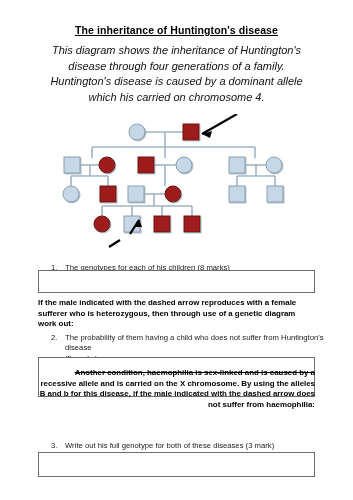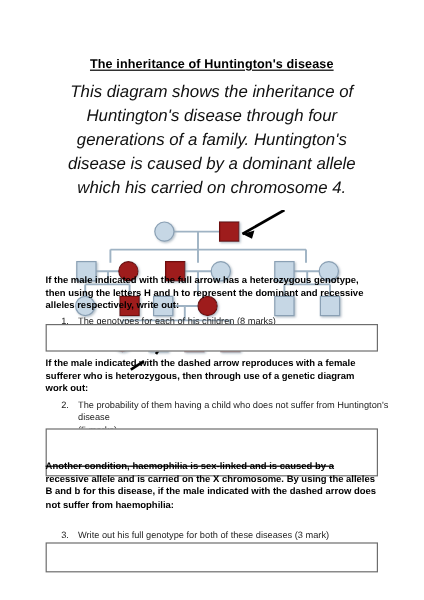--- a/index.html
+++ b/index.html
@@ -19,32 +19,32 @@
     position: relative;
     width: 353px;
     height: 500px;
     box-sizing: border-box;
     padding: 0 38px;
   }
 
   
   .doc-title {
     margin: 0;
-    padding-top: 48px;
+    padding-top: 24px;
     text-align: center;
     font-size: 10.5px;
     font-weight: bold;
     text-decoration: underline;
     letter-spacing: 0.1px;
   }
   .intro {
     margin: 7px 0 0 0;
     text-align: center;
     font-style: italic;
-    font-size: 14px;
+    font-size: 11px;
     line-height: 1.42;
     color: #111;
   }
 
   
   .pedigree-wrap {
     position: relative;
     width: 277px;
     height: 135px;
     margin: 9px 0 0 -6px;
@@ -76,21 +76,21 @@
   }
 
   
   .blk { position: absolute; left: 38px; width: 277px; }
   #stem1   { top: 229px; }
   #item1   { top: 257px; }
   #box1    { top: 270px; height: 23px; }
   #stem2   { top: 298px; }
   #item2   { top: 327px; }
   #box2    { top: 357px; height: 40px; }
-  #stem3   { top: 384px; }
+  #stem3   { top: 368px; text-align: right; }
   #item3   { top: 435px; }
   #box3    { top: 452px; height: 25px; }
 </style>
 </head>
 <body>
 
 <div class="page">
 
   <h1 class="doc-title">The inheritance of Huntington's disease</h1>
 
@@ -170,21 +170,20 @@
       <rect x="152" y="102" width="16" height="16" fill="#9e1b1b" stroke="#6d1111" stroke-width="1" filter="url(#sh)"></rect>
 
       <g>
         <line x1="88" y1="126" x2="77" y2="133" stroke="#000" stroke-width="2.2"></line>
         <line x1="98" y1="120" x2="107" y2="106" stroke="#000" stroke-width="2.2"></line>
         <polygon points="107,105 102,113 110,113" fill="#000"></polygon>
       </g>
     </svg>
   </div>
 
-  <p class="qstem blk" id="stem1">If the male indicated with the full arrow has a heterozygous genotype, then using the letters H and h to represent the dominant and recessive alleles respectively, write out:</p>
   <div class="qitem blk" id="item1">
     <span class="num">1.</span>
     <span class="txt">The genotypes for each of his children (8 marks)</span>
   </div>
   <div class="answer-box blk" id="box1"></div>
 
   <p class="qstem blk" id="stem2">If the male indicated with the dashed arrow reproduces with a female sufferer who is heterozygous, then through use of a genetic diagram work out:</p>
   <div class="qitem blk" id="item2">
     <span class="num">2.</span>
     <span class="txt" style="white-space:pre-line">The probability of them having a child who does not suffer from Huntington's disease

